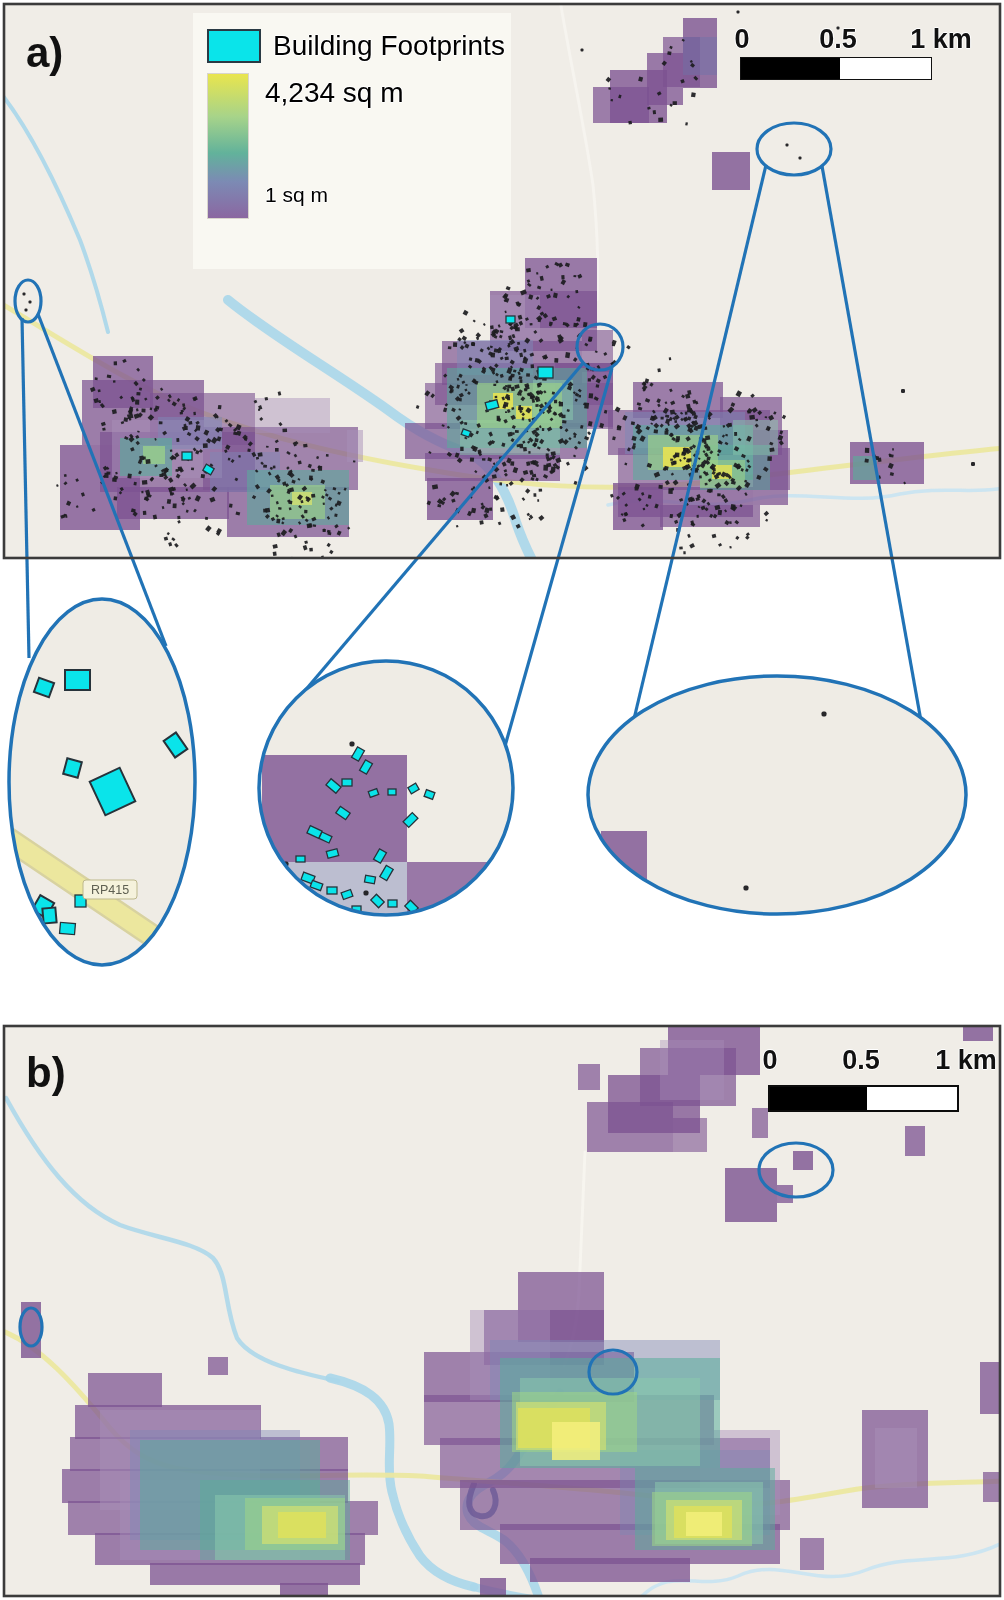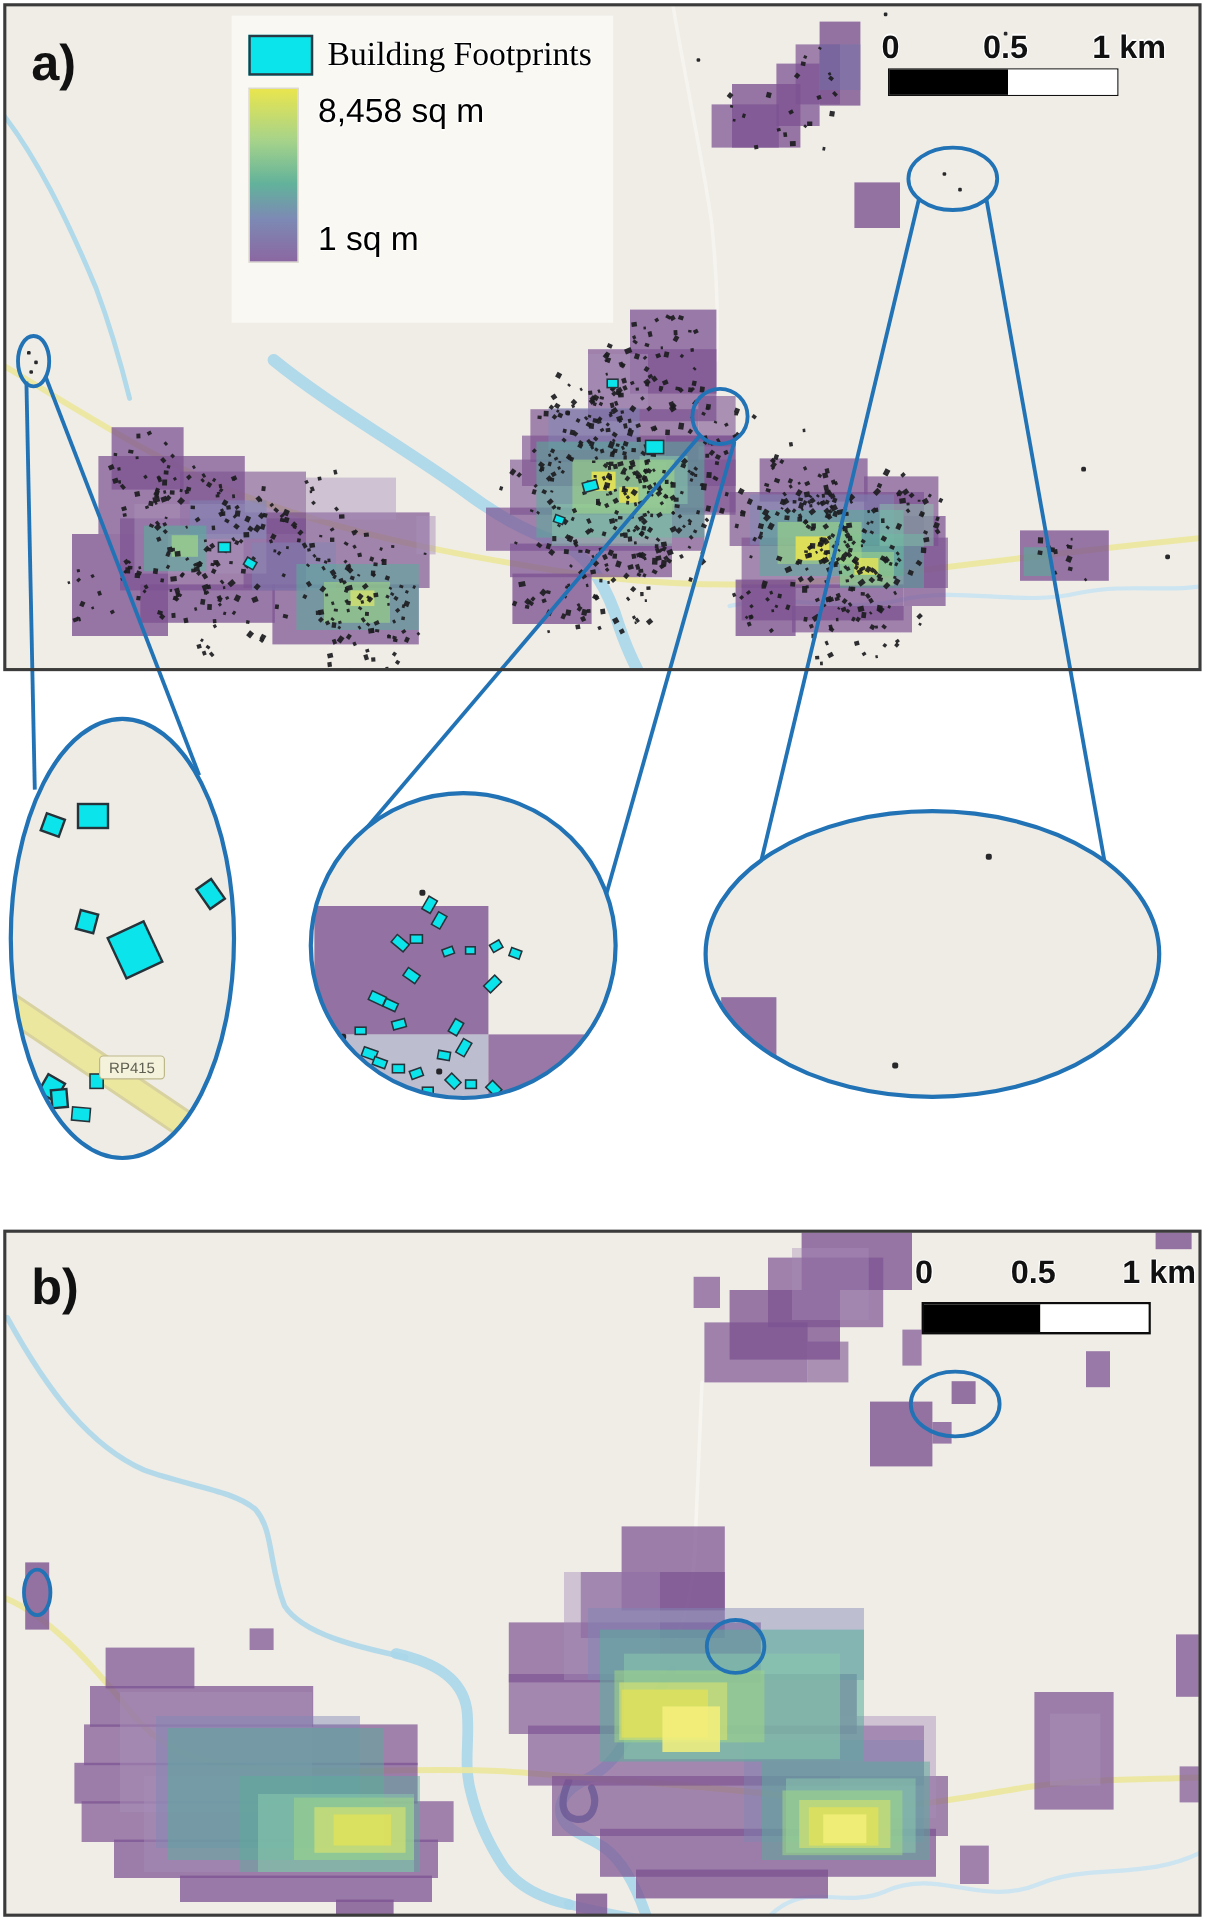--- a/index.html
+++ b/index.html
@@ -5,31 +5,31 @@
   html,body{margin:0;padding:0;background:#fff;}
   .stage{position:relative;width:1004px;height:1600px;background:#fff;overflow:hidden;
          font-family:"Liberation Sans",sans-serif;}
   .stage svg{position:absolute;left:0;top:0;}
   .overlay{position:absolute;z-index:5;}
   .panel-label{font-size:42px;font-weight:700;color:#111;line-height:1;
                text-shadow:0 0 4px #f0ede7,0 0 4px #f0ede7;}
   
   .legend{left:193px;top:13px;width:318px;height:256px;background:var(--c-legendBg,rgba(250,248,243,.9));
           padding:0;box-sizing:border-box;}
-  .legend-row{display:flex;align-items:center;margin:16px 0 0 14px;font-family:Liberation Serif, serif;}
+  .legend-row{display:flex;align-items:center;margin:16px 0 0 14px;}
   .swatch{width:50px;height:30px;background:var(--c-cyan);border:2px solid #2a3a44;display:inline-block;}
   .legend-label{font-size:28px;color:#000;margin-left:12px;white-space:nowrap;
                 text-shadow:0 1px 0 #fff,0 -1px 0 #fff,1px 0 0 #fff,-1px 0 0 #fff;}
   .legend-title{font-size:28px;color:#000;margin:14px 0 0 8px;
                 text-shadow:0 1px 0 #fff,0 -1px 0 #fff,1px 0 0 #fff,-1px 0 0 #fff;}
   .ramp-wrap{position:relative;margin:10px 0 0 14px;height:150px;}
   .ramp{position:absolute;left:0;top:0;width:40px;height:144px;border:1px solid #d8d4cc;}
   .ramp-max{position:absolute;left:58px;top:4px;font-size:28px;color:#000;
             text-shadow:0 1px 0 #fff,0 -1px 0 #fff,1px 0 0 #fff,-1px 0 0 #fff;}
-  .ramp-min{position:absolute;left:58px;top:110px;font-size:28px;color:#000;
+  .ramp-min{position:absolute;left:58px;top:110px;font-size:21px;color:#000;
             text-shadow:0 1px 0 #fff,0 -1px 0 #fff,1px 0 0 #fff,-1px 0 0 #fff;}
   
   .scalebar{width:260px;}
   .sb-labels{position:relative;height:32px;font-size:27px;font-weight:600;color:#111;}
   .sb-labels span{position:absolute;transform:translateX(-50%);
                   text-shadow:0 1px 0 #fff,0 -1px 0 #fff,1px 0 0 #fff,-1px 0 0 #fff;white-space:nowrap;}
   .sb-bar{position:absolute;display:flex;}
   .sb-black{background:#000;height:100%;}
   .sb-white{background:#fff;height:100%;}
   .sb-a .sb-bar{left:12px;top:33px;width:190px;height:21px;border:1.6px solid #111;}
@@ -1410,21 +1410,21 @@
   <div class="overlay panel-label" style="left:26px;top:32px;">a)</div>
   <div class="overlay panel-label" style="left:26px;top:1052px;">b)</div>
 
   <div class="overlay legend">
     <div class="legend-row">
       <span class="swatch"></span>
       <span class="legend-label">Building Footprints</span>
     </div>
     <div class="ramp-wrap">
       <div class="ramp" id="ramp" style="background: linear-gradient(rgb(233, 229, 78) 0%, rgb(166, 211, 138) 30%, rgb(98, 178, 155) 55%, rgb(124, 138, 180) 75%, rgb(139, 103, 161) 100%);"></div>
-      <div class="ramp-max">8,458 sq m</div>
+      <div class="ramp-max">4,234 sq m</div>
       <div class="ramp-min">1 sq m</div>
     </div>
   </div>
 
   <div class="overlay scalebar sb-a" style="left:728px;top:24px;">
     <div class="sb-labels">
       <span style="left:14px;">0</span>
       <span style="left:110px;">0.5</span>
       <span style="left:213px;">1 km</span>
     </div>

